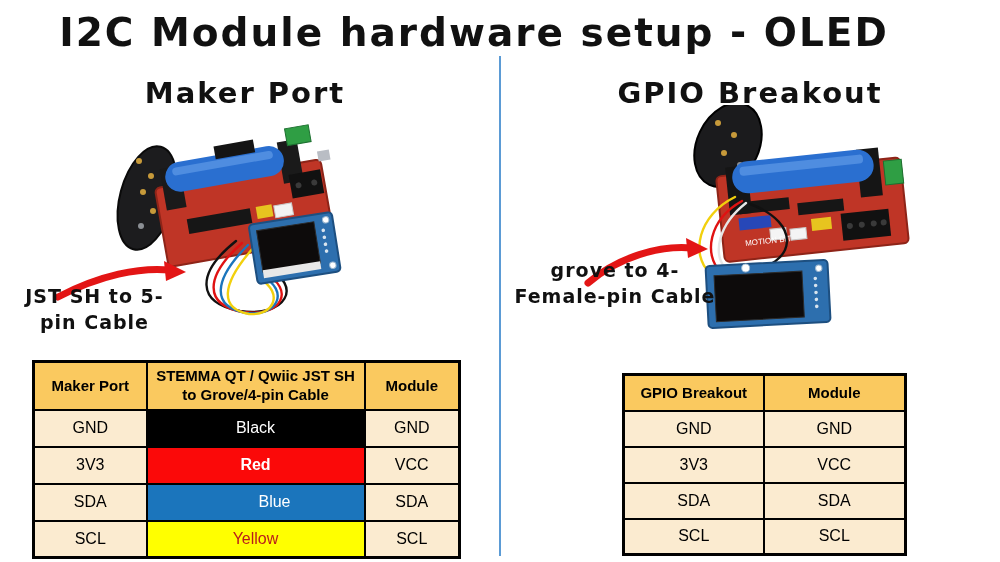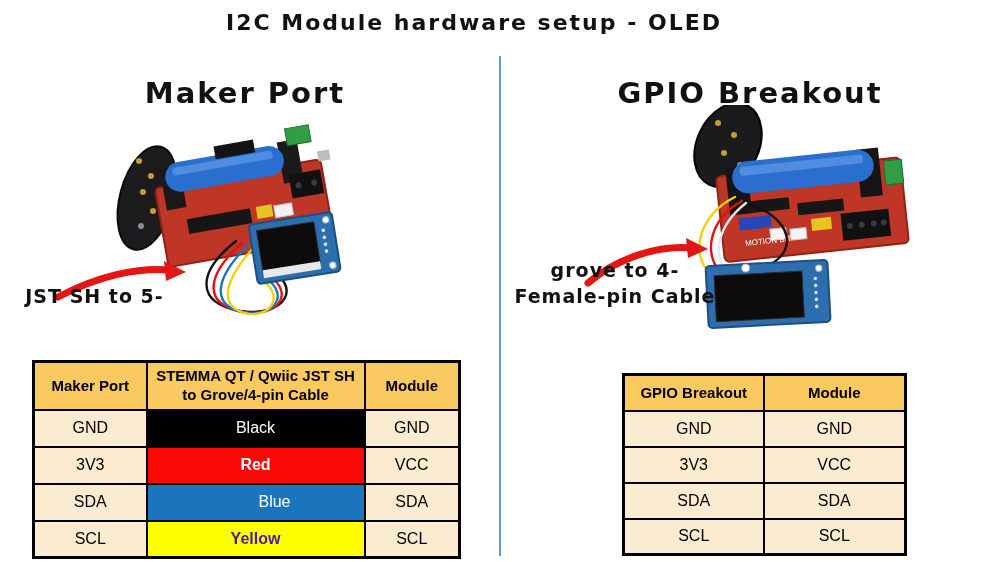--- a/index.html
+++ b/index.html
@@ -3,21 +3,21 @@
 <meta charset="utf-8">
 <style>
   * { margin:0; padding:0; box-sizing:border-box; }
   html,body { width:1000px; height:562px; background:#ffffff;
     font-family:"Liberation Sans", sans-serif; overflow:hidden; }
   #stage { position:relative; width:1000px; height:562px; background:#fff; }
 
   .hand { font-family:"DejaVu Sans", sans-serif; font-weight:700; color:#111; }
 
   .page-title { position:absolute; top:10px; left:0; width:948px;
-    text-align:center; font-size:22px; letter-spacing:2px; }
+    text-align:center; font-size:39px; letter-spacing:2px; }
 
   .half-heading { position:absolute; top:76px; text-align:center;
     font-size:29px; letter-spacing:2px; }
   .heading-left  { left:30px;  width:430px; }
   .heading-right { left:525px; width:450px; }
 
   .divider { position:absolute; left:499px; top:56px; width:2px; height:500px;
     background:#5B9BD5; }
 
   .photo { position:absolute; }
@@ -163,20 +163,21 @@
     </g>
 
     <g>
       <path d="M78,178 C108,152 150,140 182,143" stroke="#e31515" stroke-width="7" fill="none" stroke-linecap="round"></path>
       <polygon points="198,144 176,133 178,153" fill="#e31515"></polygon>
     </g>
   </svg>
 
   <div class="annotation annotation-left hand">
     <div>JST SH to 5-</div>
+    <div>pin Cable</div>
   </div>
   <div class="annotation annotation-right hand">
     <div>grove to 4-</div>
     <div>Female-pin Cable</div>
   </div>
 
   <table class="wiring tbl-left">
     <colgroup>
         <col class="c1">
         <col class="c2">
@@ -198,21 +199,21 @@
       <td style="background-color: rgb(251, 9, 9); color: rgb(255, 255, 255); font-weight: bold;">Red</td>
       <td>VCC</td>
     </tr>
     <tr class="drow">
       <td>SDA</td>
       <td style="background-color: rgb(27, 117, 188); color: rgb(255, 255, 255); font-weight: normal; padding-left: 40px;">Blue</td>
       <td>SDA</td>
     </tr>
     <tr class="drow">
       <td>SCL</td>
-      <td style="background-color: rgb(255, 255, 0); color: #4c1d95; font-weight: bold;">Yellow</td>
+      <td style="background-color: rgb(255, 255, 0); color: #b91c1c; font-weight: normal;">Yellow</td>
       <td>SCL</td>
     </tr>
   </tbody>
     </table>
 
   <table class="wiring tbl-right">
     <colgroup>
         <col class="c1">
         <col class="c2">
       </colgroup>

